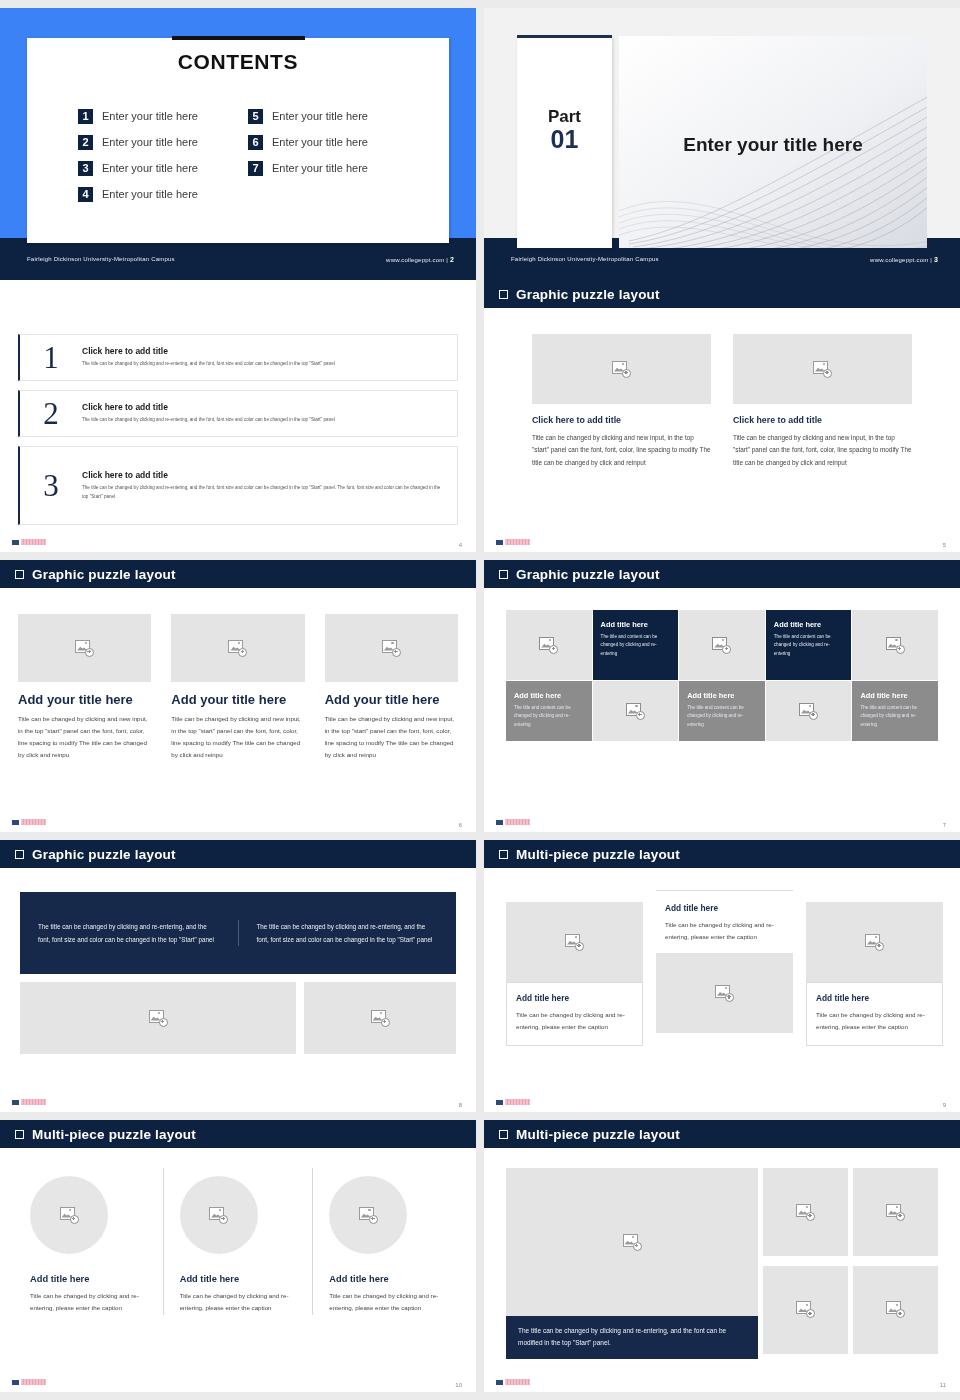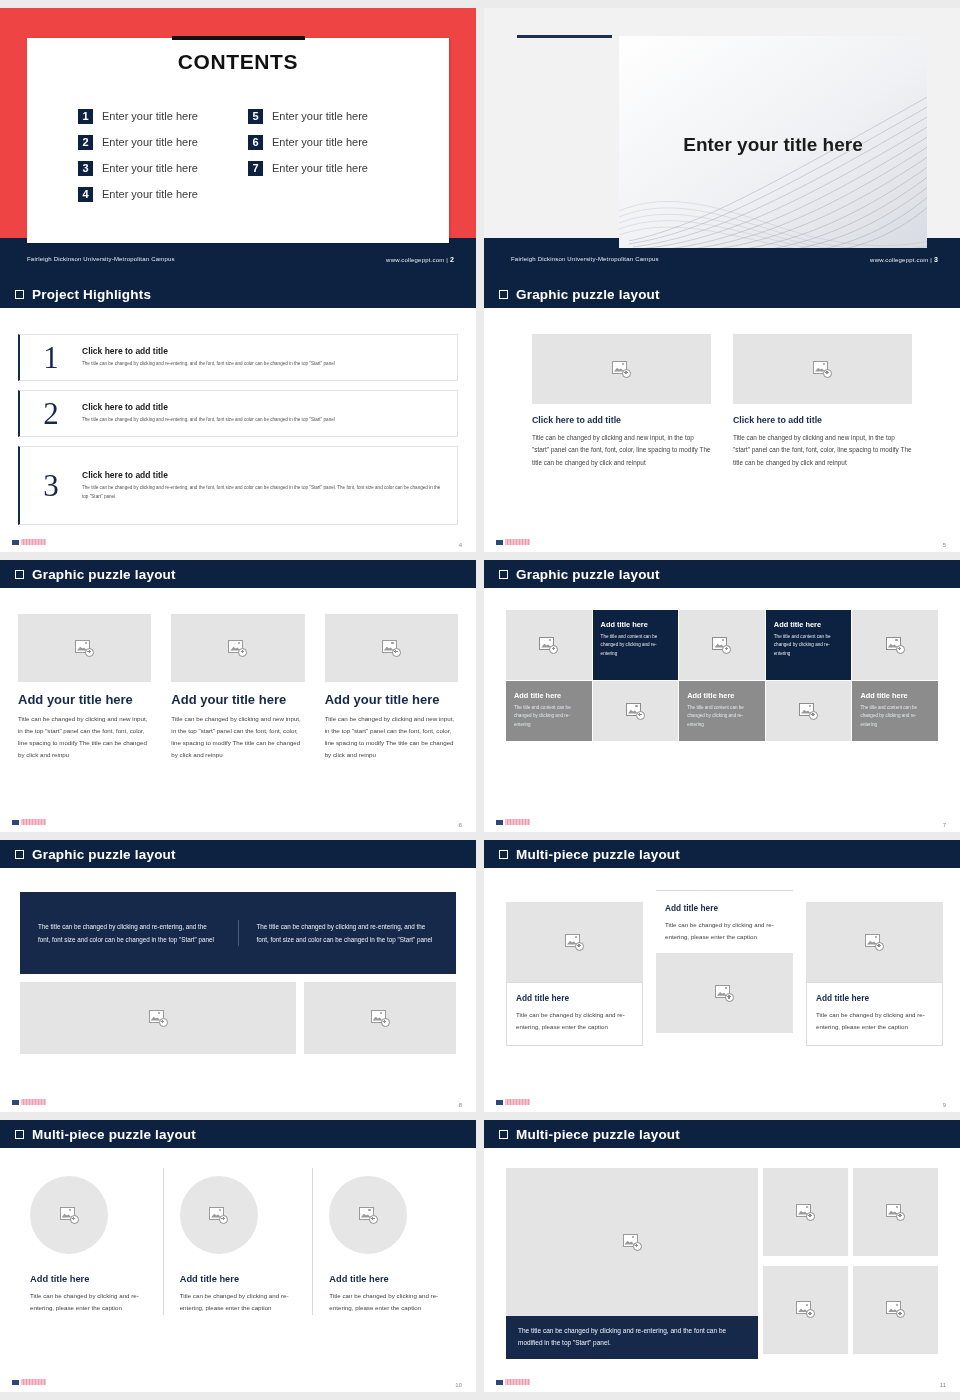--- a/index.html
+++ b/index.html
@@ -22,21 +22,21 @@
   
   .slide {
     position: relative;
     background: #fff;
     overflow: hidden;
     width: 476px; height: 272px;
   }
   .slide.pad-top { margin-top: 8px; }
 
   
-  .s-contents { background: #ef4444; }
+  .s-contents { background: #3b82f6; }
   .s-contents .navyband {
     position: absolute; left: 0; right: 0; bottom: 0; height: 42px;
     background: #0d2240;
   }
   .s-contents .card {
     position: absolute; left: 27px; top: 30px; width: 422px; height: 205px;
     background: #fff; box-shadow: 1px 1px 3px rgba(0,0,0,.18);
   }
   .s-contents .rule {
     position: absolute; left: 172px; top: 28px; width: 133px; height: 4px;
@@ -326,35 +326,37 @@
           <path d="M0,175 C60,150 120,180 190,200 C240,212 275,212 310,205"></path>
           <path d="M0,181 C60,157 120,186 190,205 C240,216 277,216 310,210"></path>
           <path d="M0,187 C60,164 120,192 190,209 C240,219 279,220 310,215"></path>
           <path d="M0,193 C60,171 120,198 190,212 C240,221 281,223 310,219"></path>
           <path d="M0,199 C60,178 120,204 190,215 C240,224 283,226 310,223"></path>
         </g>
       </svg>
       <div class="htitle">Enter your title here</div>
     </div>
     <div class="panel-rule"></div>
+    <div class="panel">
+      <div class="ptxt">
+        <span class="pl">Part</span>
+        <span class="pn">01</span>
+      </div>
+    </div>
     <div class="bigfoot">
       <span>Fairleigh Dickinson University-Metropolitan Campus</span>
       <span class="right">
         <span>www.collegeppt.com</span>
         <span>|</span>
         <b>3</b>
       </span>
     </div>
   </div>
 
   <div class="slide s-std">
-    <div class="s-hdr">
-      <span class="boxicon"></span>
-      <span class="htxt">Project Highlights</span>
-    </div>
     <div class="hl-wrap">
       <div class="hl-row">
         <div class="hl-num">1</div>
         <div class="hl-body">
           <div class="hl-title">Click here to add title</div>
           <div class="hl-desc">The title can be changed by clicking and re-entering, and the font, font size and color can be changed in the top "Start" panel</div>
         </div>
       </div>
       <div class="hl-row">
         <div class="hl-num">2</div>

